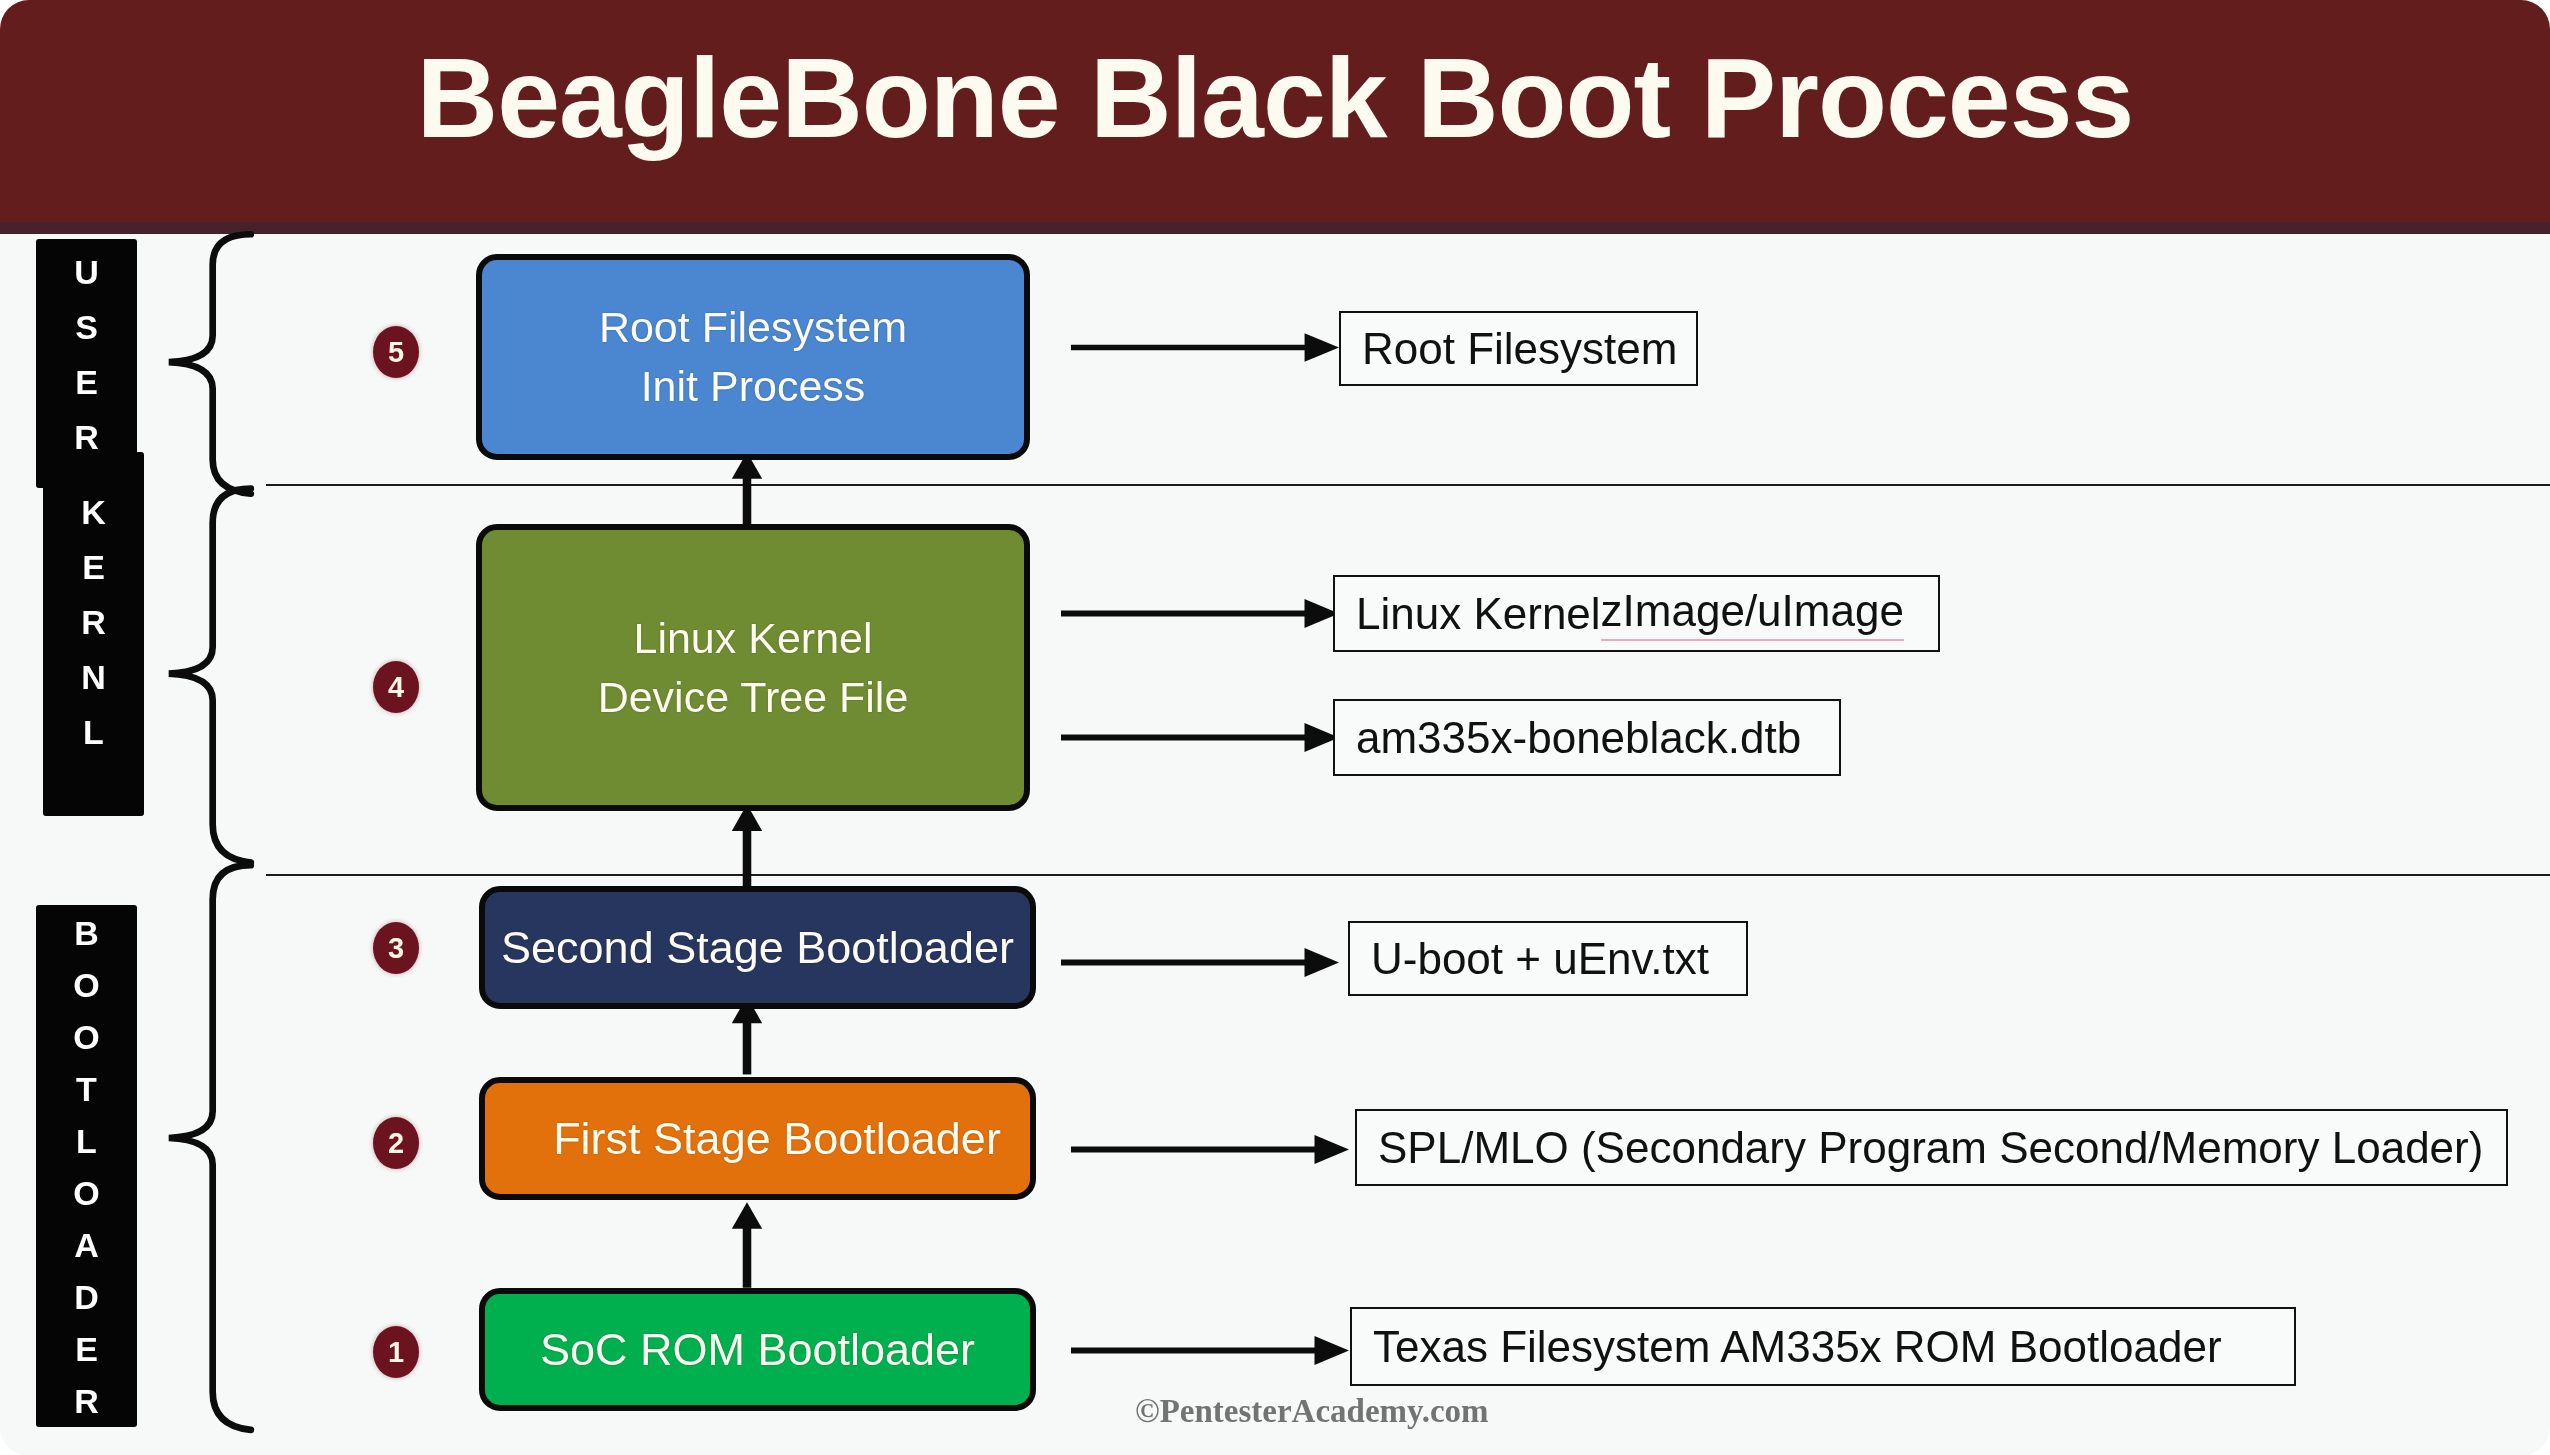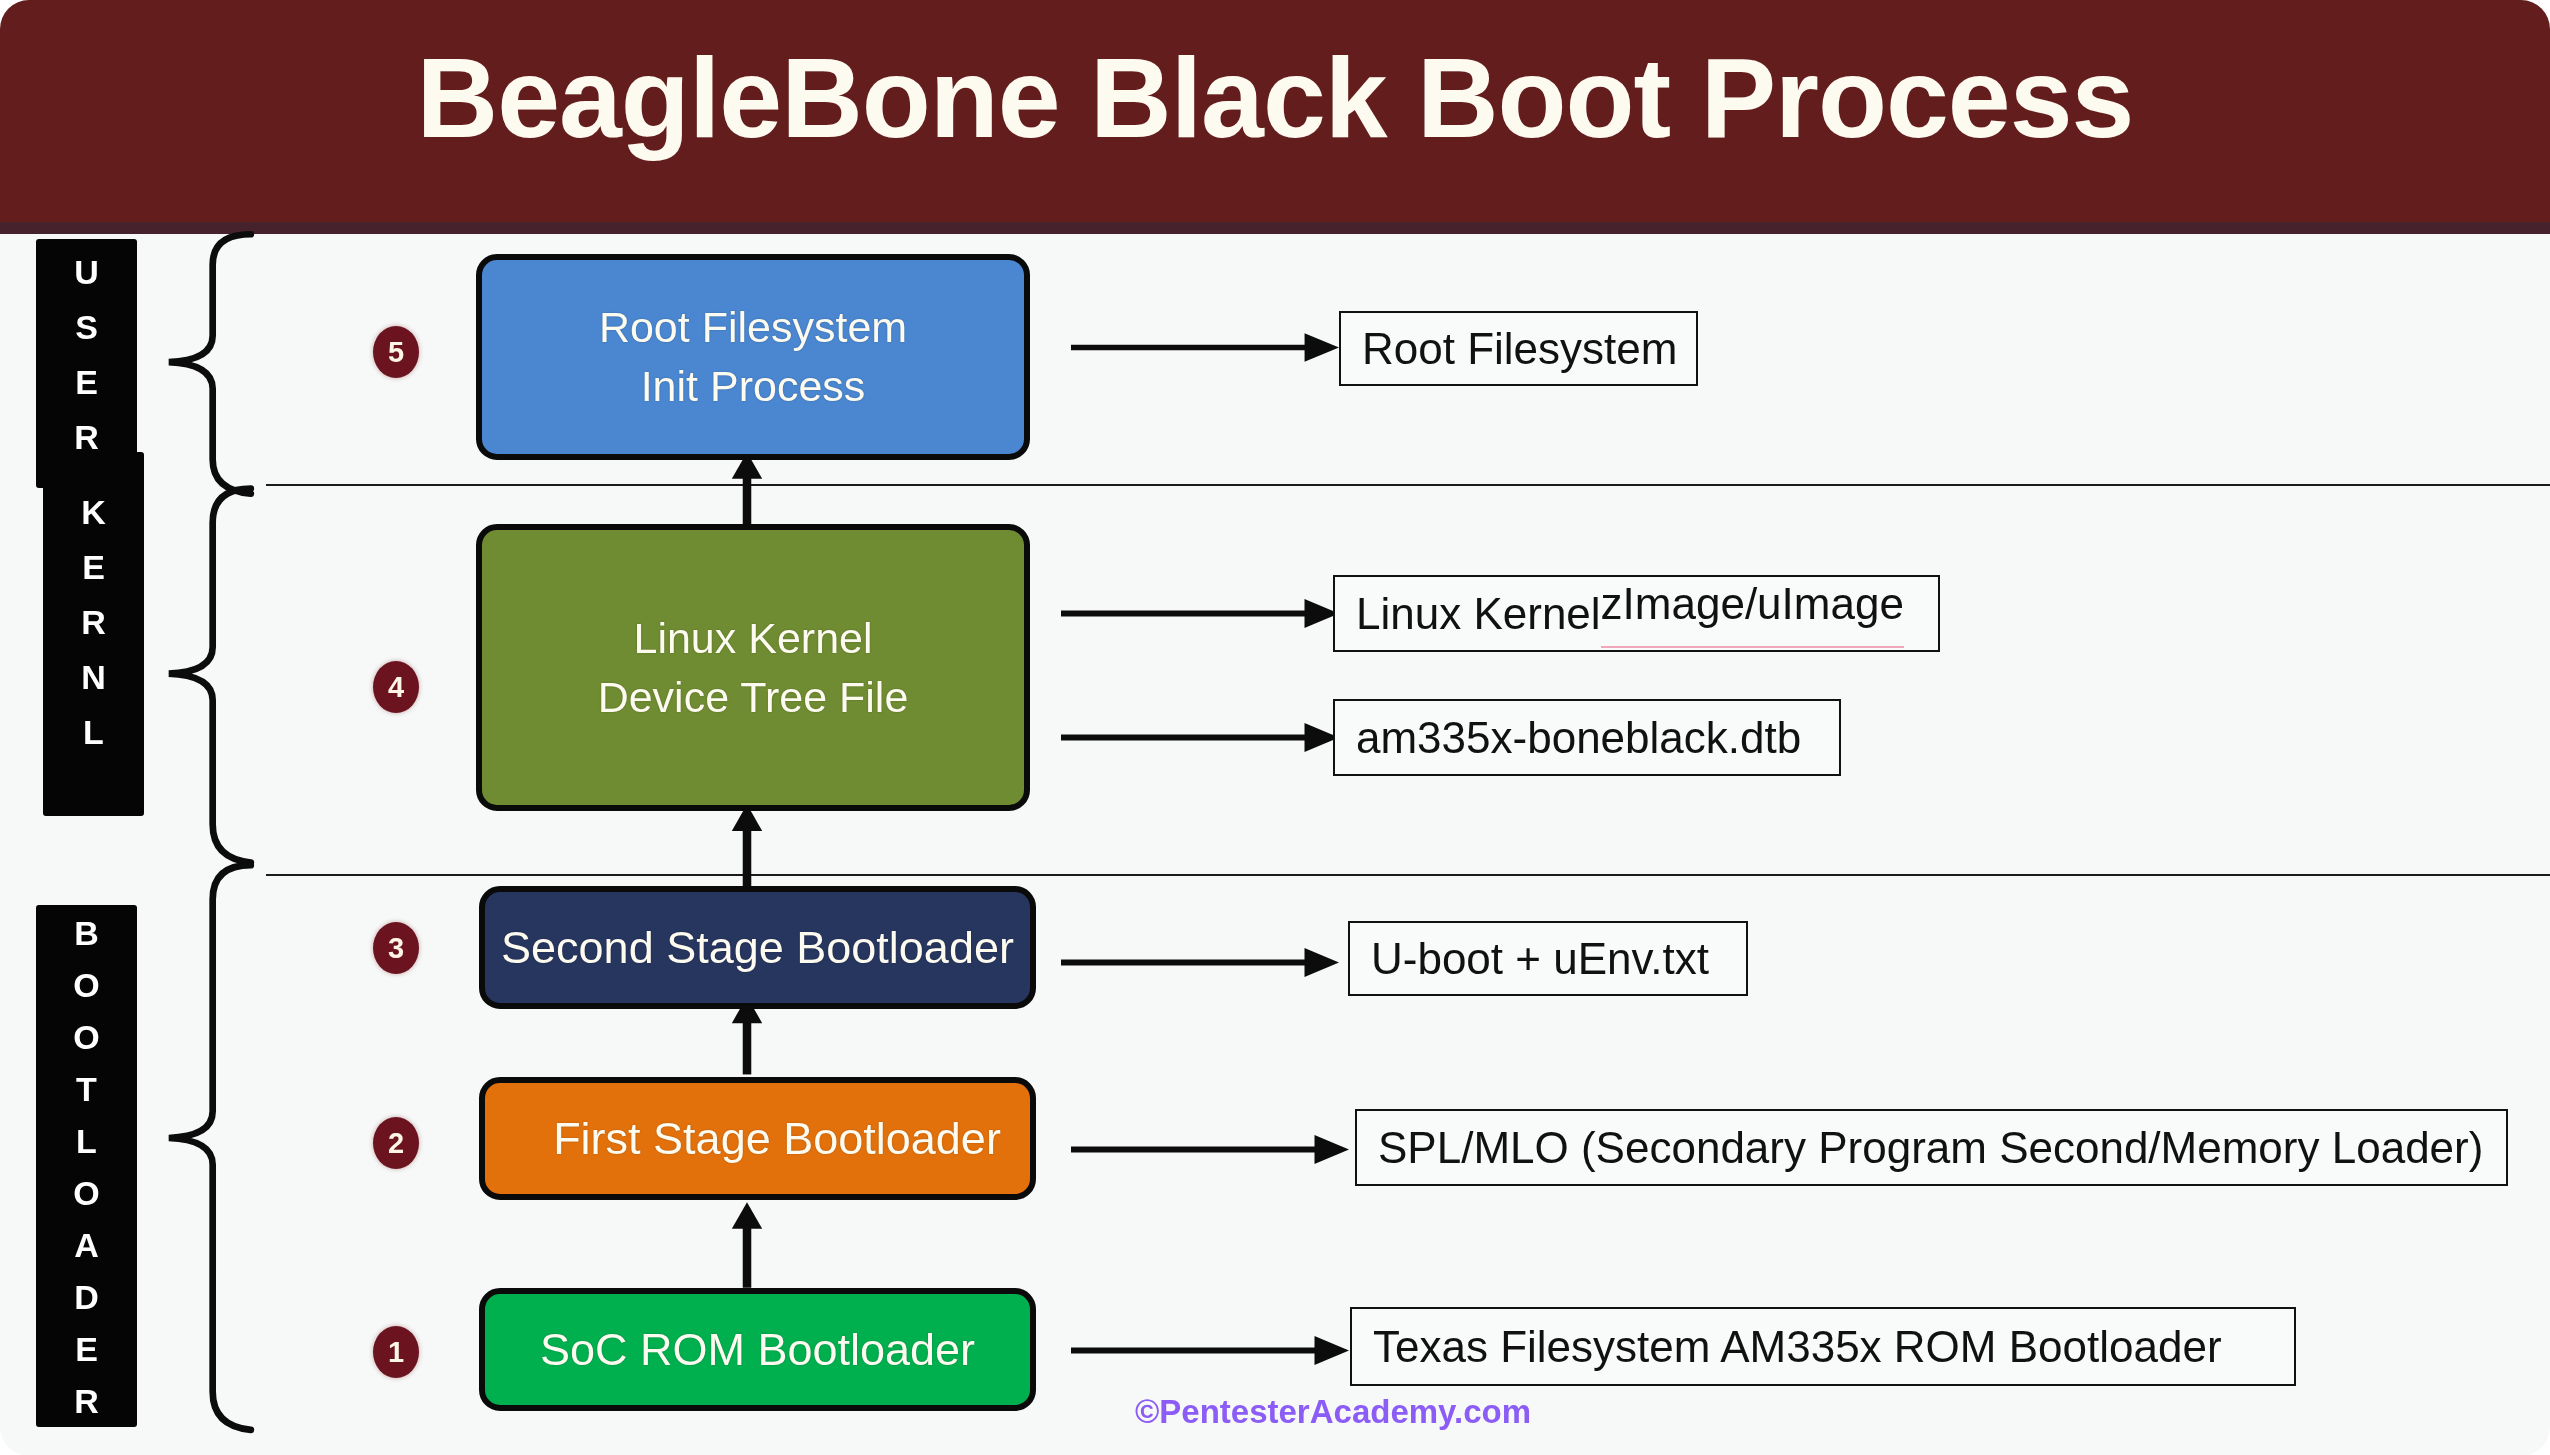--- a/index.html
+++ b/index.html
@@ -116,36 +116,36 @@
     display: flex;
     align-items: center;
     padding-left: 21px;
     color: #111111;
     font-size: 44px;
     white-space: nowrap;
     font-family: "Liberation Sans", sans-serif;
   }
   .out-box .spell {
     border-bottom: 2.9px solid #f1a7bb;
-    padding-bottom: 17px;
+    padding-bottom: 3px;
   }
 
   
   .h-arrow { position: absolute; }
   .v-arrow { position: absolute; }
 
   
   #footer {
     position: absolute;
     left: 1135px;
     top: 1393px;
-    color: #8b5cf6;
+    color: #737373;
     font-size: 33px;
     font-weight: bold;
-    font-family: Liberation Sans, sans-serif;
+    font-family: Liberation Serif, serif;
     white-space: nowrap;
   }
 </style>
 </head>
 <body>
 
 <div id="page">
 
   <div id="header"></div>
   <div id="header-underline"></div>

